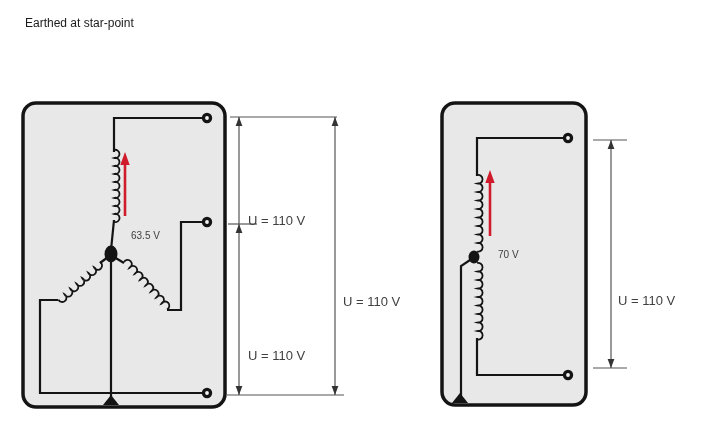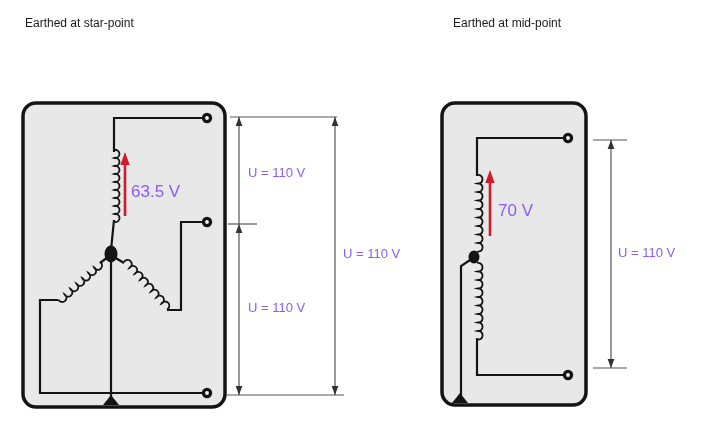--- a/index.html
+++ b/index.html
@@ -1,20 +1,20 @@
 <!DOCTYPE html>
 <html><head>
 <meta charset="utf-8">
 <style>
   html,body{margin:0;padding:0;background:#ffffff;}
   #stage{position:relative;width:702px;height:432px;background:#ffffff;overflow:hidden;
          font-family:"Liberation Sans",sans-serif;}
   .title{position:absolute;font-size:12px;color:#1a1a1a;letter-spacing:0;white-space:nowrap;}
-  .lbl{position:absolute;font-size:13px;color:#8b5cf6;white-space:nowrap;}
-  .lbl.small{font-size:17px;}
+  .lbl{position:absolute;font-size:13px;color:#404040;white-space:nowrap;margin-top:48px;}
+  .lbl.small{font-size:10px;}
   svg{position:absolute;left:0;top:0;}
   .wire{stroke:#141414;stroke-width:2.2;fill:none;}
   .coil{stroke:#141414;stroke-width:1.8;fill:none;}
   .boxoutline{fill:#e8e8e8;stroke:#141414;stroke-width:3.5;}
   .dim{stroke:#555555;stroke-width:1.2;fill:none;}
   .dimhead{fill:#333333;stroke:none;}
   .node{fill:#141414;stroke:none;}
   .termhole{fill:#f5f5f5;stroke:none;}
   .redline{stroke:#cf1b2b;stroke-width:2.6;fill:none;}
   .redhead{fill:#cf1b2b;stroke:none;}
@@ -107,21 +107,20 @@
         <line class="dim" x1="593" y1="140" x2="627" y2="140"></line>
         <line class="dim" x1="593" y1="368" x2="627" y2="368"></line>
         <line class="dim" x1="611" y1="140" x2="611" y2="368"></line>
         <polygon class="dimhead" points="611,140 607.6,149 614.4,149"></polygon>
         <polygon class="dimhead" points="611,368 607.6,359 614.4,359"></polygon>
       </g>
     </g>
   </svg>
 
   <div class="title" style="left:25px;top:16px">Earthed at star-point</div>
-  <div class="title" style="left:453px;top:16px">Earthed at mid-point</div>
 
   <div class="lbl small" style="left:131px;top:182px">63.5 V</div>
   <div class="lbl small" style="left:498px;top:201px">70 V</div>
 
   <div class="lbl" style="left:248px;top:165px">U = 110 V</div>
   <div class="lbl" style="left:248px;top:300px">U = 110 V</div>
   <div class="lbl" style="left:343px;top:246px">U = 110 V</div>
   <div class="lbl" style="left:618px;top:245px">U = 110 V</div>
 </div>
 

